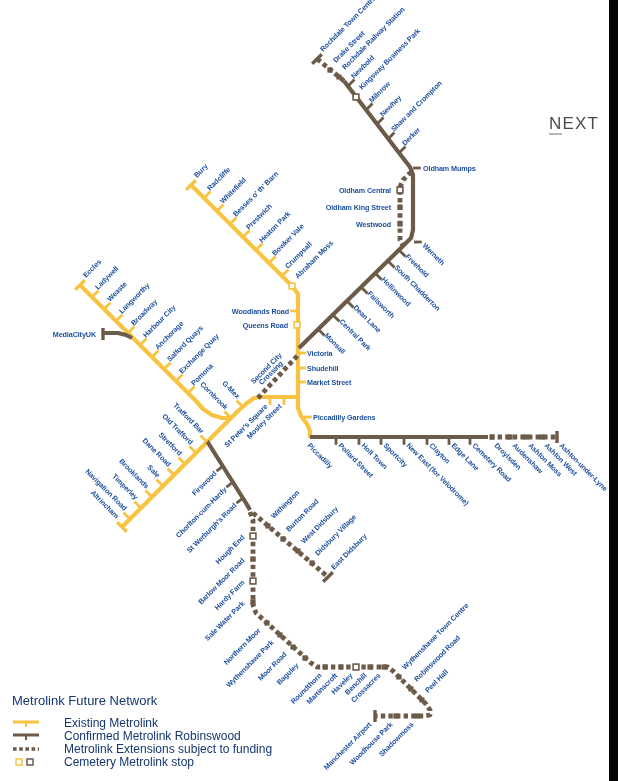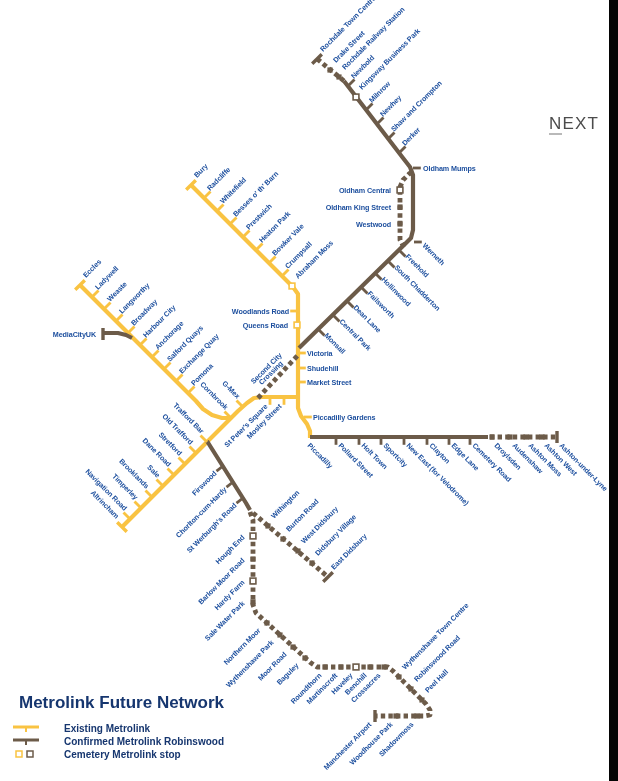--- a/index.html
+++ b/index.html
@@ -15,24 +15,24 @@
     font-family:"Liberation Sans",sans-serif;
     font-weight:bold;font-size:7.2px;fill:var(--navy);letter-spacing:-0.1px;
   }
   .right-bar{position:absolute;top:0;right:0;width:9px;height:781px;background:#050505;}
   .next{
     position:absolute;left:549px;top:114px;font-size:17px;color:#4c4c4c;
     letter-spacing:1.2px;cursor:pointer;user-select:none;text-align:right;
   }
   .next u{text-decoration:none;border-bottom:2px solid #b9b9b9;}
   .legend{position:absolute;left:12px;top:693px;width:280px;}
-  .legend-title{font-size:17px;font-weight:bold;color:var(--titleNavy);margin:0 0 10px 7px;}
+  .legend-title{font-size:13px;font-weight:normal;color:var(--titleNavy);margin:0 0 10px 0;}
   .legend-row{display:flex;align-items:center;gap:8px;margin-bottom:3px;height:10px;}
   .legend-row .sw{flex:0 0 28px;}
-  .legend-row .lab{font-size:10px;font-weight:bold;color:var(--titleNavy);padding-left:16px;}
+  .legend-row .lab{font-size:12px;font-weight:normal;color:var(--titleNavy);padding-left:16px;}
   .lg-y{stroke:var(--yellow);stroke-width:3;fill:none;}
   .lg-b{stroke:var(--brown);stroke-width:3;fill:none;}
   .lg-bd{stroke:var(--brown);stroke-width:3.6;fill:none;stroke-dasharray:3.6 2.6;}
   .lg-ty{stroke:var(--yellow);stroke-width:2;fill:none;}
   .lg-tb{stroke:var(--brown);stroke-width:2;fill:none;}
   .lg-oy{fill:#fff;stroke:var(--yellow);stroke-width:1.5;}
   .lg-ob{fill:#fff;stroke:var(--brown);stroke-width:1.5;}
 </style>
 </head>
 <body>
@@ -474,20 +474,26 @@
   </div>
 
   <div class="legend-row">
     <svg class="sw" width="28" height="10" viewBox="0 0 28 10">
       <path class="lg-b" d="M1 4 H27"></path>
         <path class="lg-tb" d="M14 4 V9"></path>
     </svg>
     <span class="lab">Confirmed Metrolink Robinswood</span>
   </div>
 
+  <div class="legend-row">
+    <svg class="sw" width="28" height="10" viewBox="0 0 28 10">
+      <path class="lg-bd" d="M1 5 H27"></path>
+    </svg>
+    <span class="lab">Metrolink Extensions subject to funding</span>
+  </div>
 
   <div class="legend-row">
     <svg class="sw" width="28" height="10" viewBox="0 0 28 10">
       <rect class="lg-oy" x="4" y="2" width="6" height="6"></rect>
         <rect class="lg-ob" x="15" y="2" width="6" height="6"></rect>
     </svg>
     <span class="lab">Cemetery Metrolink stop</span>
   </div>
 </div>
 

